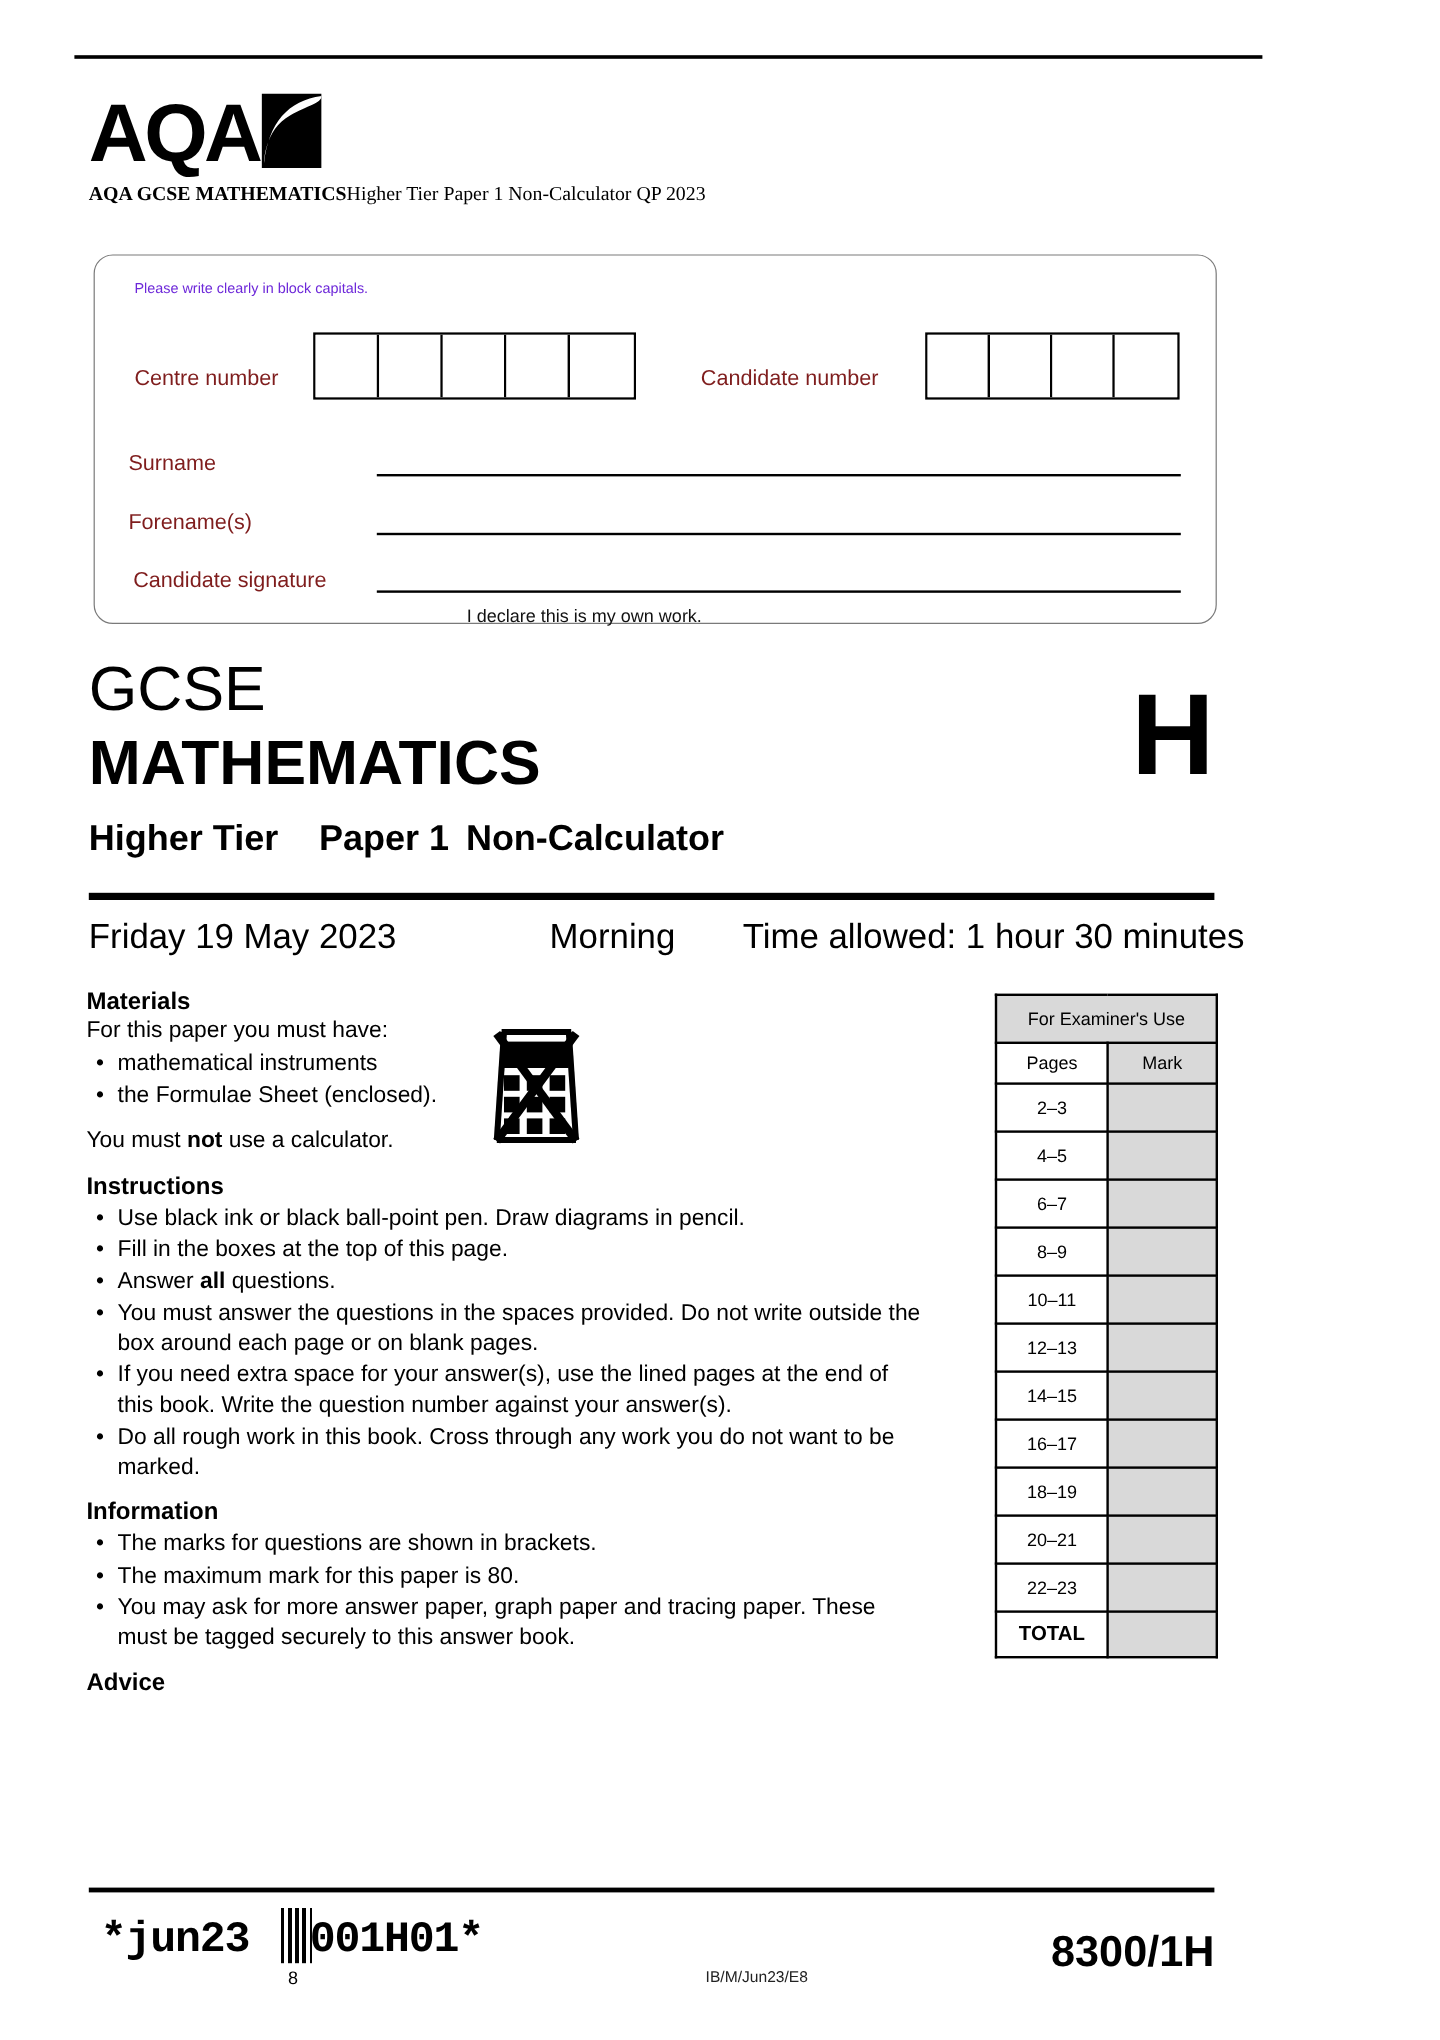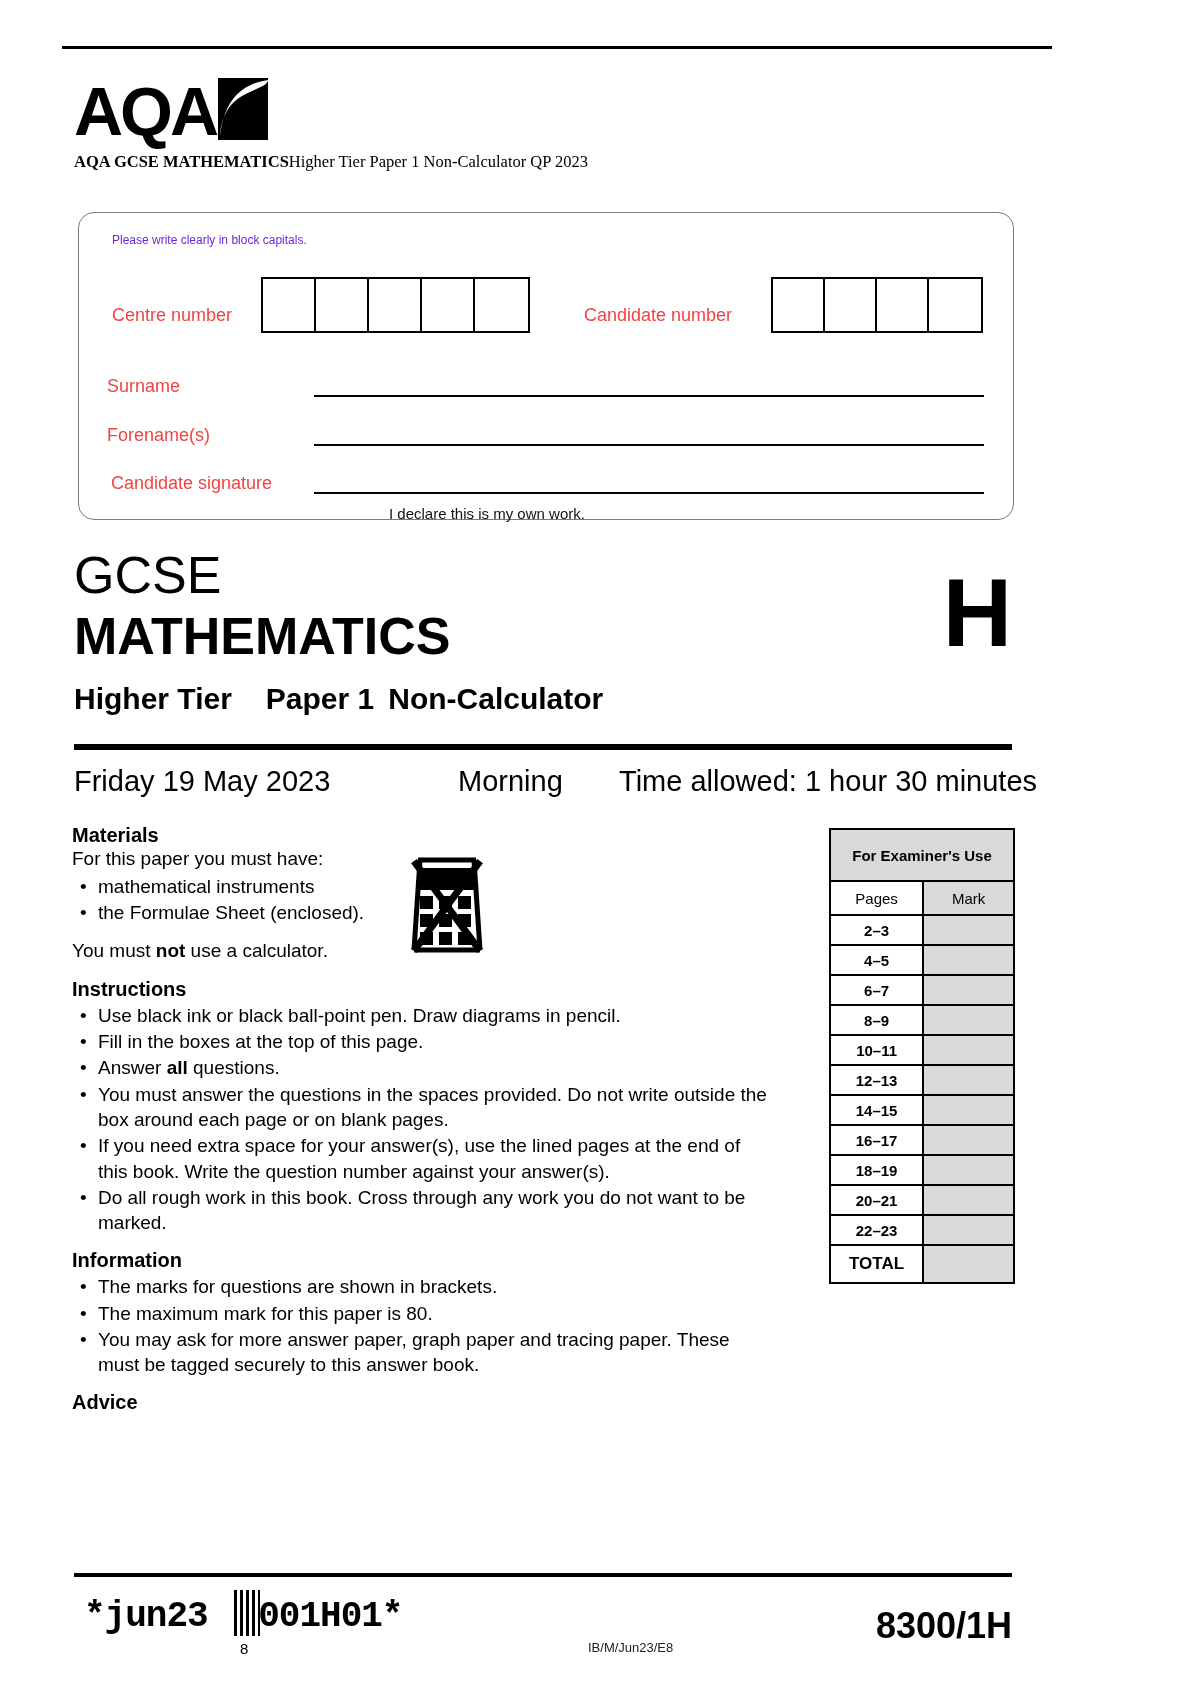--- a/index.html
+++ b/index.html
@@ -38,21 +38,21 @@
 
   
   .details-box {
     position: absolute; left: 78px; top: 212px; width: 936px; height: 308px;
     border: 1.5px solid #7a7a7a; border-radius: 16px; background: #fff;
   }
   .details-note {
     position: absolute; left: 33px; top: 20px;
     font-size: 12px; color: #6d28d9;
   }
-  .row-label { position: absolute; font-size: 18px; color: #ef4444; }
+  .row-label { position: absolute; font-size: 18px; color: #7f1d1d; }
 
   .boxgrid { position: absolute; display: flex; border: 2px solid #000; }
   .boxgrid .cell {
     width: 53px; height: 52px; border-right: 2px solid #000; background: #fff;
   }
   .boxgrid .cell:last-child { border-right: none; }
   .boxgrid.cand .cell { width: 52px; }
 
   .writeline { position: absolute; height: 0; border-bottom: 2.5px solid #000; }
   .declare {
@@ -113,25 +113,25 @@
 
   
   .calc-icon { position: absolute; left: 408px; top: 852px; width: 78px; height: 104px; }
 
   
   .ex-table {
     position: absolute; left: 829px; top: 828px; width: 186px;
     border-collapse: collapse;
   }
   .ex-table td {
-    border: 2px solid #000; height: 30px; text-align: center;
-    font-size: 15px; font-weight: 700; background: #fff; padding: 0;
+    border: 2px solid #000; height: 40px; text-align: center;
+    font-size: 15px; font-weight: 400; background: #fff; padding: 0;
   }
   .ex-table td.hdr {
-    background: #d9d9d9; font-weight: 700; font-size: 15px; height: 52px;
+    background: #d9d9d9; font-weight: 400; font-size: 15px; height: 40px;
   }
   .ex-table td.colhdr { font-weight: 400; height: 34px; }
   .ex-table td.mark { background: #d9d9d9; width: 92px; }
   .ex-table td.pages { width: 94px; }
   .ex-table td.total { font-size: 17px; font-weight: 700; height: 38px; }
 
   
   .bot-rule {
     position: absolute; left: 74px; top: 1573px; width: 938px; height: 4px; background: #000;
   }

